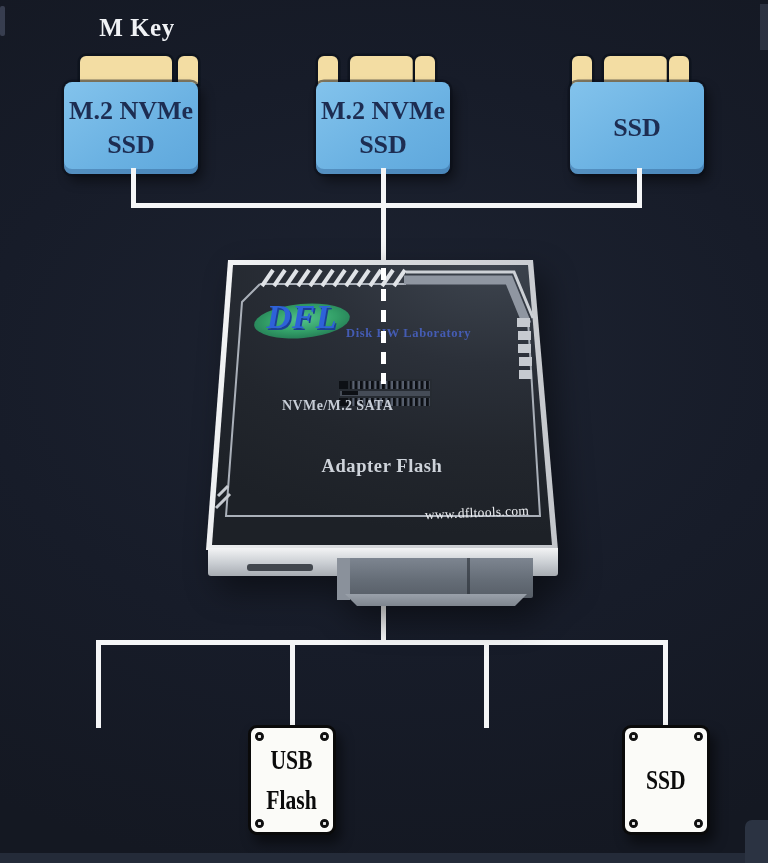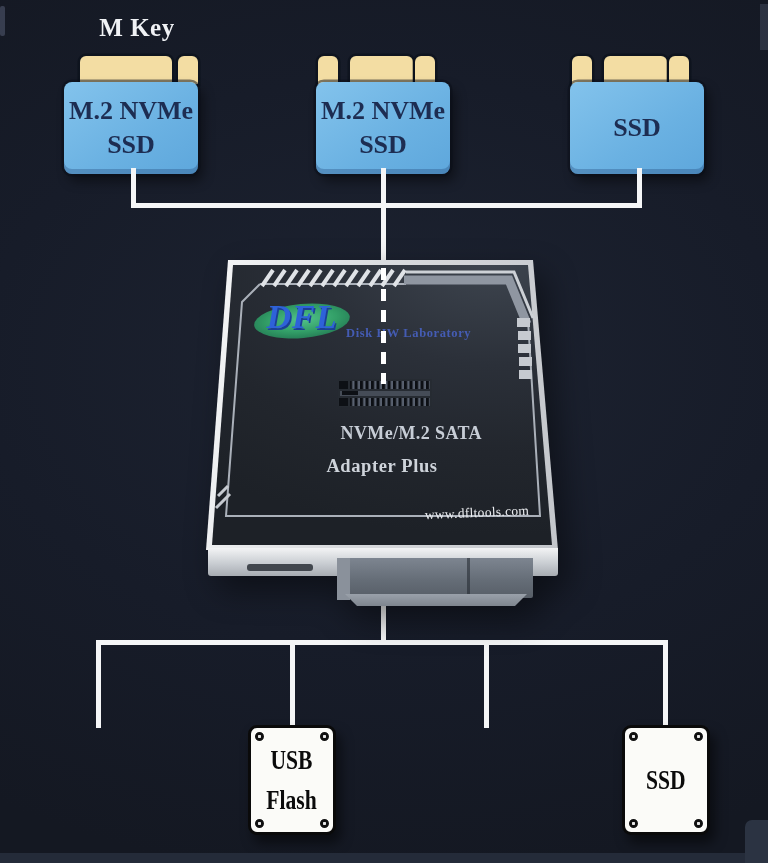--- a/index.html
+++ b/index.html
@@ -60,22 +60,22 @@
   .logo-text{
     position:absolute;left:48px;top:38px;width:96px;text-align:center;
     font-size:34px;font-weight:bold;font-style:italic;color:#2e62d9;
     text-shadow:1.5px 1.5px 0 #1b3f96;letter-spacing:1px;
   }
   .tagline{
     position:absolute;left:140px;top:66px;width:190px;
     font-size:12.5px;font-weight:bold;color:rgba(70,95,190,.92);letter-spacing:.6px;
   }
   .slot-label{
-    position:absolute;left:76px;top:163px;width:200px;text-align:right;
-    font-size:18px;font-weight:bold;color:#c7cdd6;letter-spacing:.4px;
+    position:absolute;left:76px;top:138px;width:200px;text-align:left;
+    font-size:14px;font-weight:bold;color:#c7cdd6;letter-spacing:.4px;
   }
   .adp-title{
     position:absolute;left:0;top:164px;width:352px;text-align:center;
     font-size:20px;font-weight:bold;color:#e9edf2;letter-spacing:.3px;
   }
   .adp-subtitle{
     position:absolute;left:0;top:196px;width:352px;text-align:center;
     font-size:18.5px;font-weight:bold;color:#ced3da;letter-spacing:.6px;
   }
   .website{
@@ -248,21 +248,21 @@
         <rect x="136" y="131" width="16" height="4" fill="#0d1015"></rect>
         <rect x="133" y="138" width="9" height="8" fill="#0d1015"></rect>
         <rect x="144" y="138" width="80" height="8" fill="url(#pins)"></rect>
       </g>
     </svg>
 
     <div class="logo-ellipse"></div>
     <div class="logo-text">DFL</div>
     <div class="tagline">Disk HW Laboratory</div>
     <div class="slot-label">NVMe/M.2 SATA</div>
-    <div class="adp-subtitle">Adapter Plus</div>
+    <div class="adp-subtitle">Adapter Flash</div>
     <div class="website">www.dfltools.com</div>
 
     <div class="base">
       <div class="base-slot"></div>
     </div>
     <div class="sata">
       <div class="block"></div>
       <div class="lstrip"></div>
       <div class="seam"></div>
       <div class="lip"></div>

